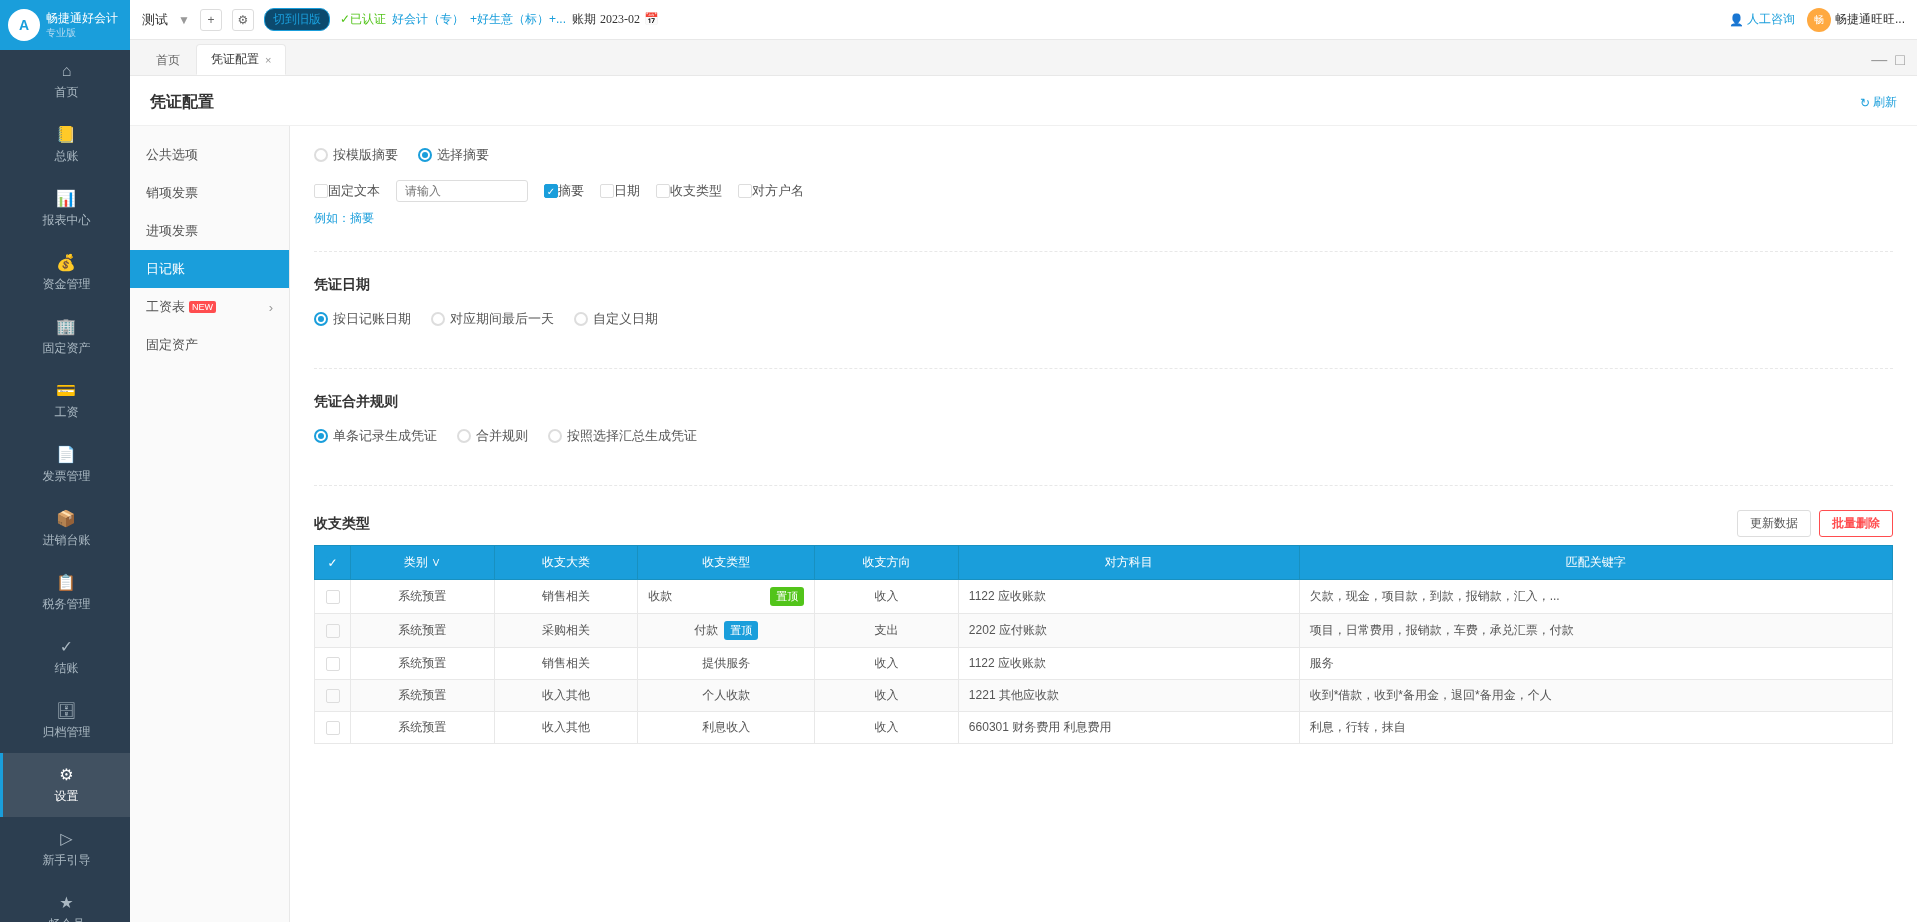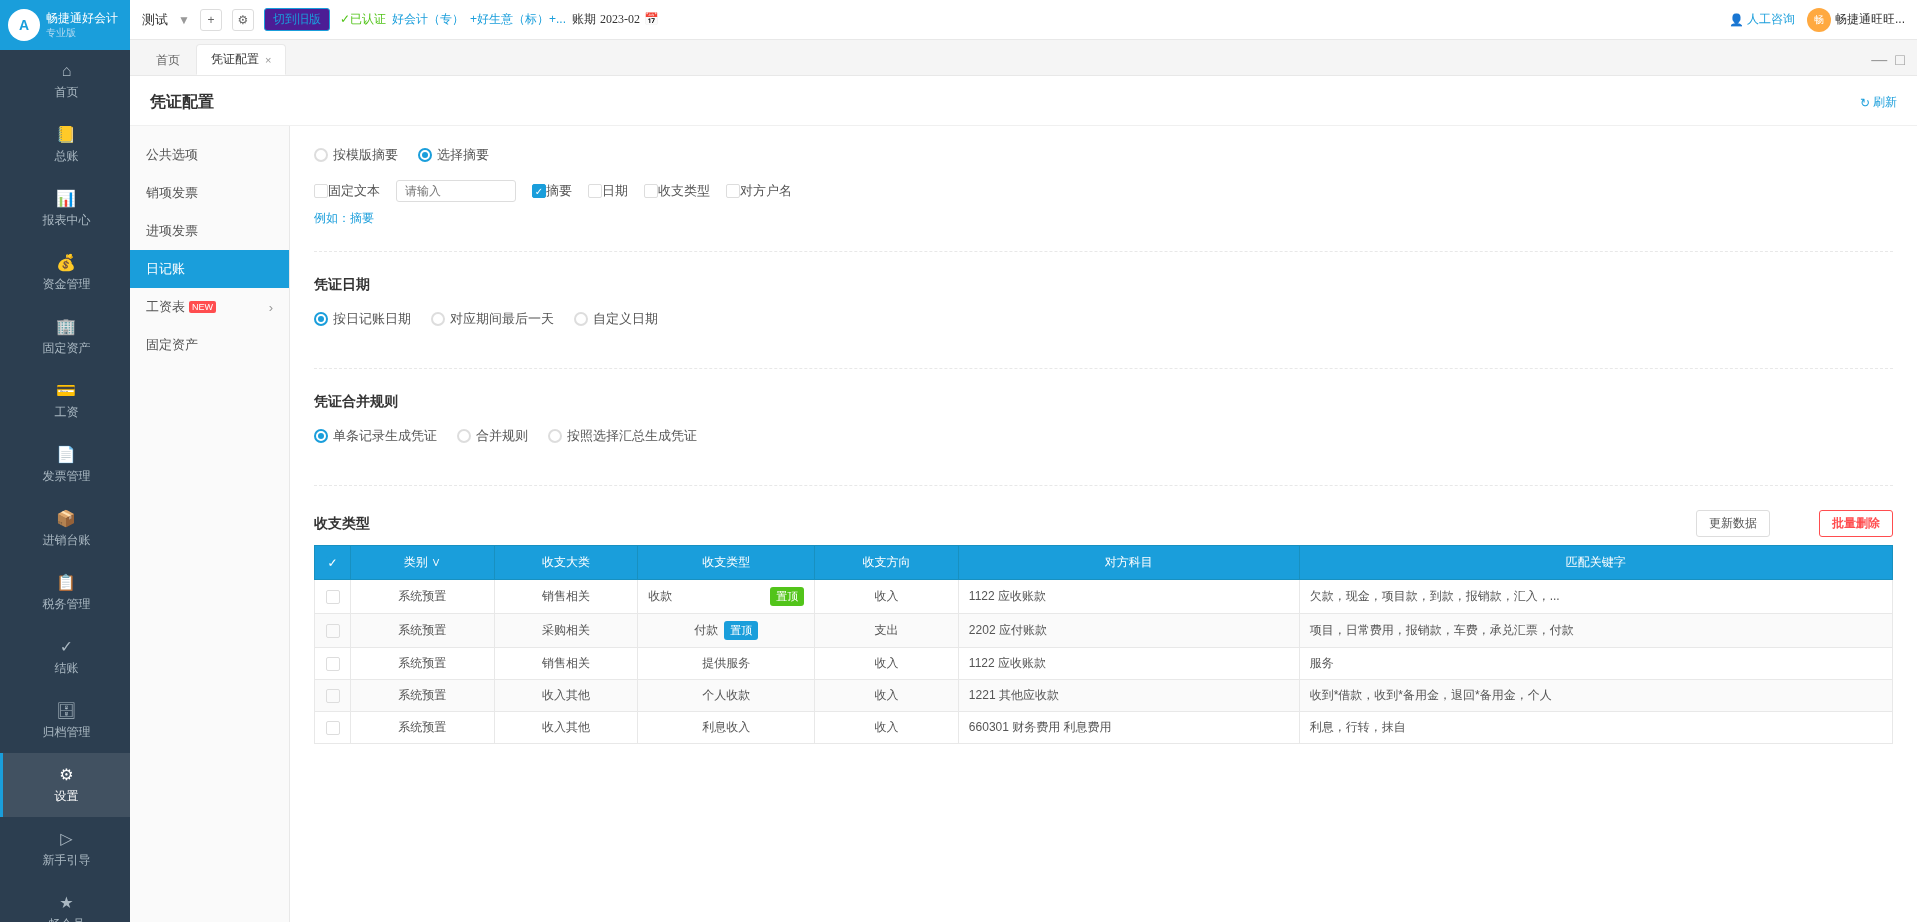--- a/index.html
+++ b/index.html
@@ -17,21 +17,21 @@
     .sidebar-nav { flex: 1; overflow-y: auto; }
     .sidebar-item { display: flex; flex-direction: column; align-items: center; padding: 12px 0; cursor: pointer; color: #aab8c2; font-size: 12px; gap: 4px; border-left: 3px solid transparent; }
     .sidebar-item.active { background: rgba(255,255,255,0.1); color: white; border-left-color: #1a9edb; }
     .sidebar-item-icon { font-size: 16px; }
 
     
     .topbar { height: 40px; background: #fff; border-bottom: 1px solid #e8e8e8; display: flex; align-items: center; padding: 8px 12px; gap: 10px; flex-shrink: 0; }
     .topbar-company { font-size: 13px; color: #333; font-weight: 500; }
     .topbar-arrow { color: #999; font-size: 12px; cursor: pointer; }
     .topbar-btn { width: 22px; height: 22px; border: 1px solid #ddd; border-radius: 3px; background: white; cursor: pointer; display: flex; align-items: center; justify-content: center; font-size: 12px; color: #666; }
-    .topbar-old-btn { border: 1px solid #1a9edb; color: #1a9edb; border-radius: 3px; padding: 2px 8px; font-size: 12px; cursor: pointer; background: #4c1d95; }
+    .topbar-old-btn { border: 1px solid #1a9edb; color: #1a9edb; border-radius: 10px; padding: 2px 8px; font-size: 12px; cursor: pointer; background: #0c4a6e; }
     .topbar-tags { display: flex; align-items: center; gap: 6px; flex: 1; }
     .topbar-tag { font-size: 12px; color: #52c41a; }
     .topbar-tag.blue { color: #1a9edb; }
     .topbar-period { font-size: 12px; color: #333; display: flex; align-items: center; gap: 4px; font-family: Liberation Serif, serif; }
     .topbar-right { display: flex; align-items: center; gap: 12px; margin-left: auto; }
     .topbar-help { font-size: 12px; color: #1a9edb; cursor: pointer; display: flex; align-items: center; gap: 3px; }
     .topbar-user { display: flex; align-items: center; gap: 4px; font-size: 12px; color: #333; cursor: pointer; }
     .topbar-avatar { width: 24px; height: 24px; border-radius: 50%; background: #ffa940; display: flex; align-items: center; justify-content: center; font-size: 10px; color: white; }
 
     
@@ -70,26 +70,26 @@
     .radio-item { display: flex; align-items: center; gap: 5px; cursor: pointer; font-size: 13px; color: #555; }
     .radio-circle { width: 14px; height: 14px; border-radius: 50%; border: 2px solid #ddd; display: flex; align-items: center; justify-content: center; flex-shrink: 0; }
     .radio-circle.checked { border-color: #1a9edb; }
     .radio-circle.checked::after { content: ''; width: 6px; height: 6px; border-radius: 50%; background: #1a9edb; }
 
     
     .checkbox-row { display: flex; align-items: center; gap: 16px; flex-wrap: wrap; }
     .checkbox-item { display: flex; align-items: center; cursor: pointer; font-size: 13px; color: #555; }
     .checkbox-box { width: 14px; height: 14px; border: 1px solid #ddd; border-radius: 2px; display: flex; align-items: center; justify-content: center; flex-shrink: 0; }
     .checkbox-box.checked { background: #1a9edb; border-color: #1a9edb; color: white; font-size: 10px; }
-    .checkbox-input { border: 1px solid #ddd; border-radius: 3px; padding: 3px 8px; font-size: 12px; color: #999; width: 120px; outline: none; }
+    .checkbox-input { border: 1px solid #ddd; border-radius: 3px; padding: 3px 8px; font-size: 12px; color: #999; width: 132px; outline: none; }
     .example-text { font-size: 12px; color: #1a9edb; margin-top: 8px; }
 
     
     .table-header-row { display: flex; justify-content: flex-end; gap: 8px; margin-bottom: 8px; }
-    .action-btn { border: 1px solid #ddd; border-radius: 3px; padding: 4px 12px; font-size: 12px; cursor: pointer; background: white; color: #555; margin-left: 41px; }
+    .action-btn { border: 1px solid #ddd; border-radius: 3px; padding: 4px 12px; font-size: 12px; cursor: pointer; background: white; color: #555; }
     .action-btn.danger { border-color: #ff4d4f; color: #ff4d4f; font-weight: bold; }
 
     .data-table { width: 100%; border-collapse: collapse; }
     .data-table th { background: #1a9edb; color: white; padding: 8px 10px; font-size: 12px; font-weight: normal; text-align: center; border: 1px solid #1890c0; }
     .data-table td { padding: 7px 10px; font-size: 12px; border: 1px solid #e8e8e8; text-align: center; color: #555; background: white; }
     .data-table tr:nth-child(even) td { background: #fafafa; }
     .th-checkbox { width: 36px; }
     .td-checkbox { width: 36px; }
   </style>
 </head>

